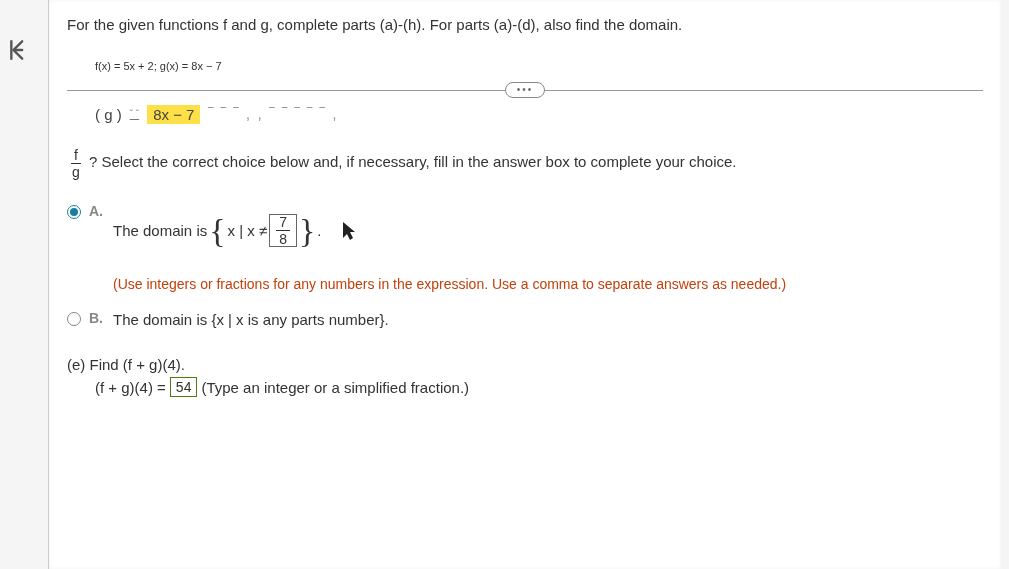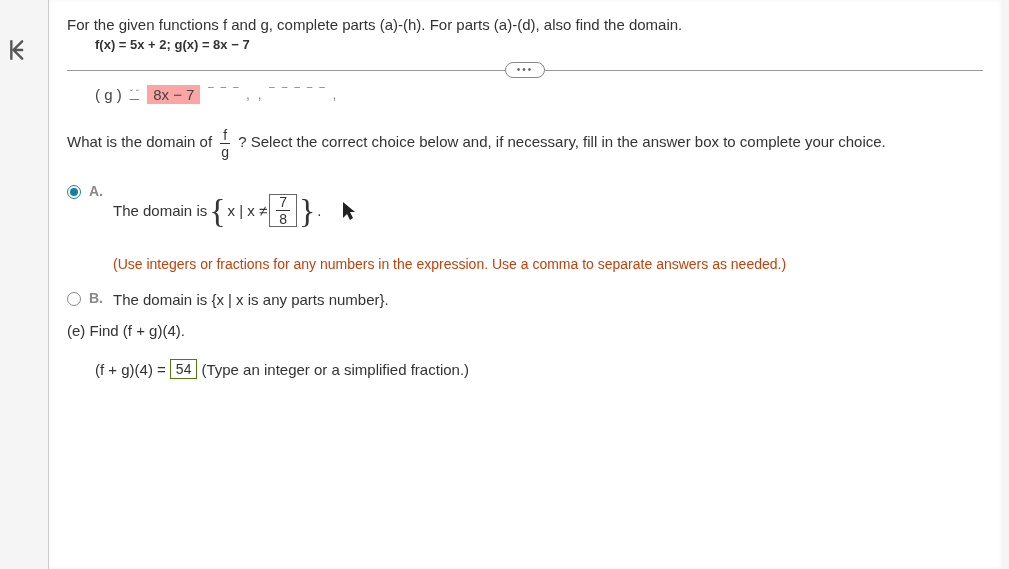--- a/index.html
+++ b/index.html
@@ -29,21 +29,21 @@
       left: 48px;
       top: 0;
       right: 8px;
       bottom: 0;
       background: #fff;
       border-left: 1px solid #ccc;
       padding: 14px 18px 18px 18px;
       box-shadow: inset 0 0 4px rgba(0,0,0,0.05);
     }
     .intro { font-size: 15px; line-height: 1.5; color: #333; }
-    .funcs { margin-top: 0; margin-left: 28px; font-size: 13px; font-weight: bold; }
+    .funcs { margin-top: 23px; margin-left: 28px; font-size: 11px; }
     .divider-wrap { position: relative; margin-top: 18px; margin-bottom: 14px; }
     .divider { border: none; border-top: 1px solid #999; }
     .dots-badge {
       position: absolute;
       left: 50%;
       top: -8px;
       transform: translateX(-50%);
       width: 40px;
       height: 16px;
       border: 1px solid #888;
@@ -51,21 +51,21 @@
       background: #fff;
       display: flex;
       align-items: center;
       justify-content: center;
       font-size: 10px;
       color: #666;
       letter-spacing: 2px;
       cursor: pointer;
     }
     .prev-line { font-size: 15px; margin-left: 28px; color: #444; display: flex; align-items: center; gap: 8px;}
-    .highlight { background: #fca5a5; padding: 1px 6px; }
+    .highlight { background: #fde047; padding: 1px 6px; }
     .spacer-line { color: #888; font-size: 14px; letter-spacing: 2px;}
     .question { margin-top: 24px; font-size: 15px; line-height: 1.8; }
     .fraction {
       display: inline-flex;
       flex-direction: column;
       align-items: center;
       vertical-align: middle;
       font-size: 14px;
       line-height: 1;
       margin: 0 2px;
@@ -101,22 +101,22 @@
       border: 1px solid #666;
       padding: 0px 4px;
       display: inline-flex;
       align-items: center;
       justify-content: center;
       min-width: 22px;
       vertical-align: middle;
     }
     .hint { color: #c2410c; font-size: 14px; margin-top: 8px;}
     .cursor-svg { width: 16px; height: 22px; margin-left: 18px; }
-    .part-e { margin-top: 8px; font-size: 15px; }
-    .part-e-ans { margin-top: 20px; margin-left: 28px; font-size: 15px; display: flex; align-items: center; gap: 4px;}
+    .part-e { margin-top: 22px; font-size: 15px; }
+    .part-e-ans { margin-top: 4px; margin-left: 28px; font-size: 15px; display: flex; align-items: center; gap: 4px;}
     .answer-box { border: 1px solid #4d7c0f; padding: 1px 5px; font-size: 14px;}
   </style>
 </head>
 <body>
 
 <div class="back-arrow">
   <svg width="26" height="26" viewBox="0 0 24 24">
     <path d="M14 4 L6 12 L14 20 M6 12 H14" stroke="#555" stroke-width="2.2" fill="none" stroke-linecap="round"></path>
     <line x1="4" y1="3" x2="4" y2="21" stroke="#555" stroke-width="2.2"></line>
   </svg>
@@ -133,21 +133,20 @@
   </div>
 
   <div class="prev-line">
     <span>( g )</span>
     <span style="font-size:10px; vertical-align: super; color:#777;text-decoration:underline;">ˇ ˇ</span>
     <span class="highlight">8x − 7</span>
     <span class="spacer-line">‾ ‾ ‾ , , ‾ ‾  ‾ ‾ ‾ ,</span>
   </div>
 
   <div class="question">
-    <span>What is the domain of </span>
     <span class="fraction">
       <span class="num">f</span>
       <span class="den">g</span>
     </span>
     <span>? Select the correct choice below and, if necessary, fill in the answer box to complete your choice.</span>
   </div>
 
   <div class="choices">
 
     <div class="choice-row">

